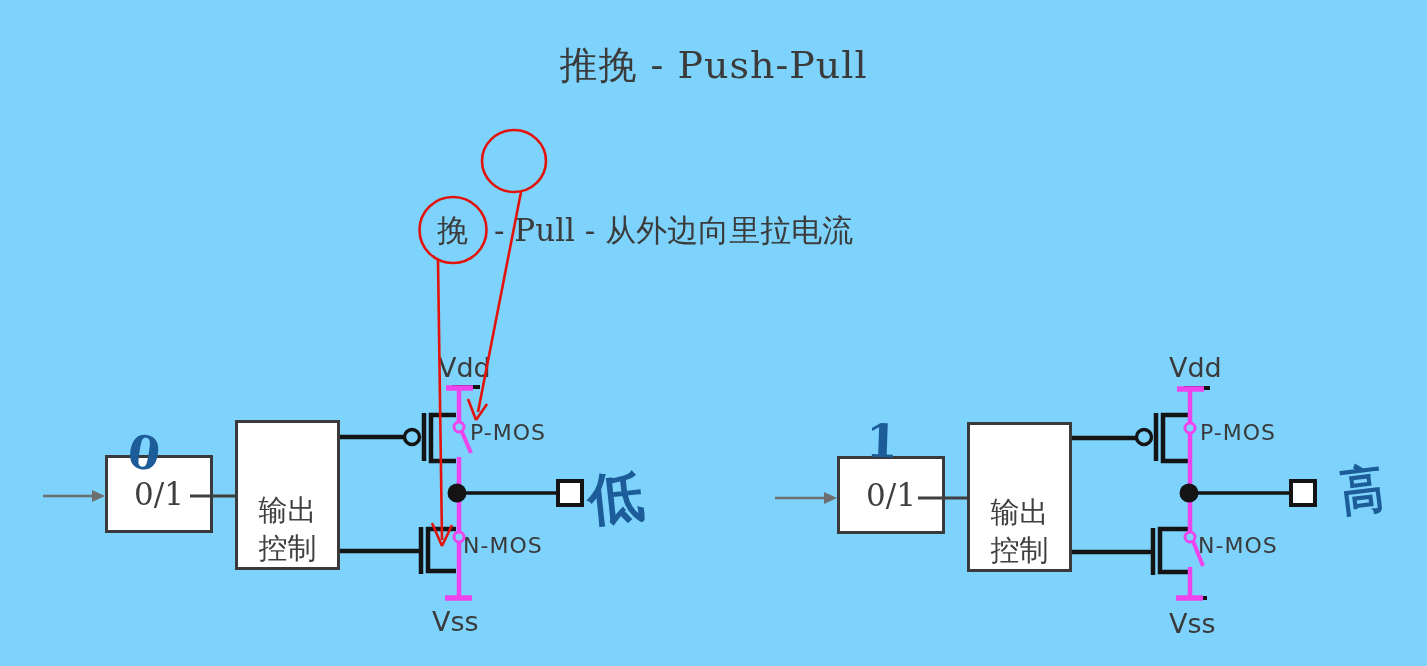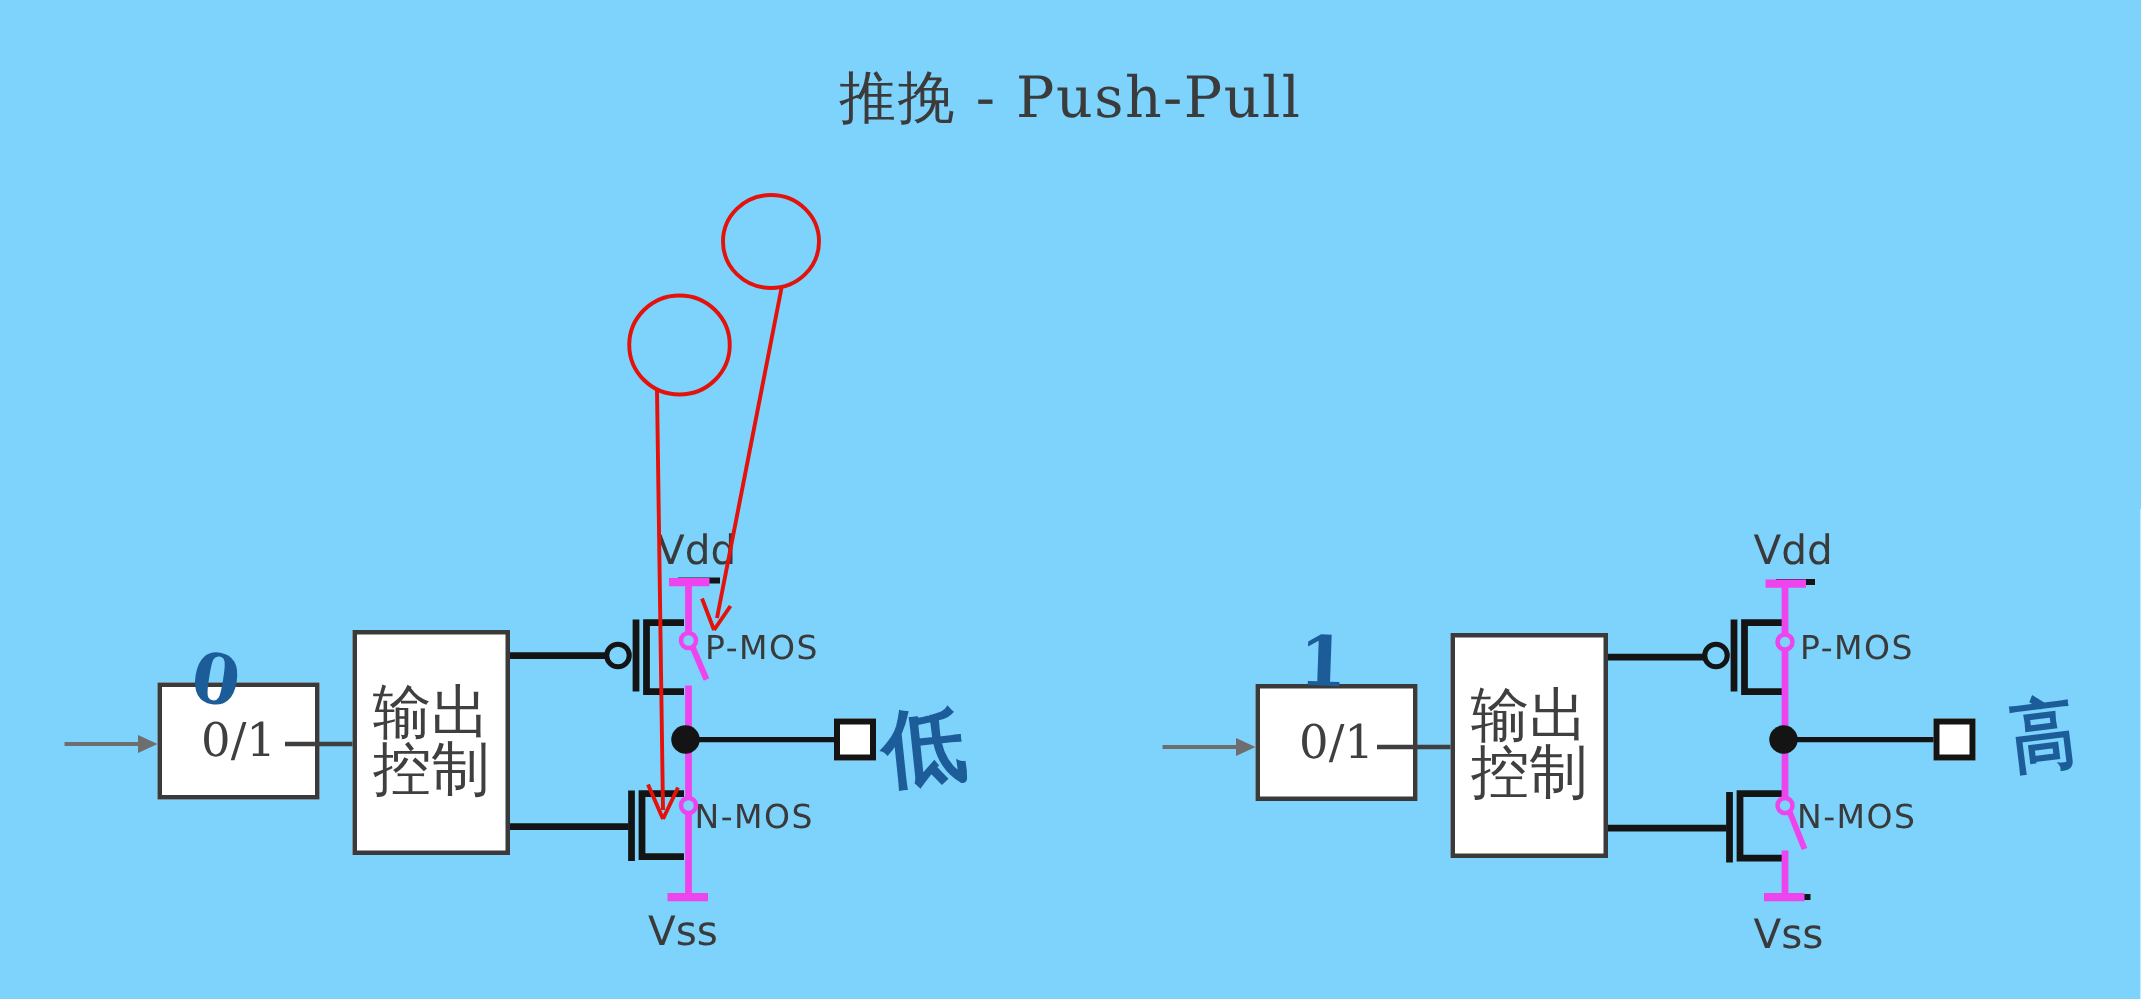--- a/index.html
+++ b/index.html
@@ -23,21 +23,21 @@
   }
   .note .rest{margin-left:26px;}
   .note-push{left:493px; top:141px;}
   .note-pull{left:437px; top:210px;}
   .cbox{
     border:3px solid var(--box-border); background:#fff; color:#3f3f3f;
     display:flex; align-items:center; justify-content:center; text-align:center;
     font-family:"DejaVu Serif","Liberation Serif",serif; box-sizing:border-box;
   }
   .sigbox{width:108px; height:78px; font-size:31px;}
-  .ctrlbox{width:105px; height:150px; font-size:39px; line-height:38px;}
+  .ctrlbox{width:105px; height:150px; font-size:29px; line-height:38px;align-items:flex-end;}
   .sig-left{left:105px; top:455px;}
   .ctrl-left{left:235px; top:420px;}
   .sig-right{left:837px; top:456px;}
   .ctrl-right{left:967px; top:422px;}
   .outsq{width:20px; height:20px; border:4px solid var(--wire); background:#fff;}
   .outsq-left{left:556px; top:479px;}
   .outsq-right{left:1289px; top:479px;}
   .railtxt{font-size:27px; color:#3a3a3a; font-weight:500; letter-spacing:0;margin-left:11px;}
   .mostxt{font-size:22px; color:#3a3a3a; letter-spacing:1px;}
   .vdd-left{left:427px; top:352px;}  .vss-left{left:421px; top:606px;}
@@ -63,20 +63,23 @@
   .g{stroke:var(--arrow-gray); fill:none;}
   .d{stroke:#3f3f3f; fill:none;}
 </style>
 </head>
 <body>
 
 <div id="canvas">
 
   <div class="abs title">推挽 - Push-Pull</div>
 
+  <div class="abs note note-pull">
+    <span class="kw">挽</span><span class="rest">- Pull - 从外边向里拉电流</span>
+  </div>
 
   <div class="abs cbox sigbox sig-left">0/1</div>
   <div class="abs cbox ctrlbox ctrl-left">
     <div>
       <div>输出</div>
       <div>控制</div>
     </div>
   </div>
   <div class="abs railtxt vdd-left">Vdd</div>
   <div class="abs railtxt vss-left">Vss</div>

